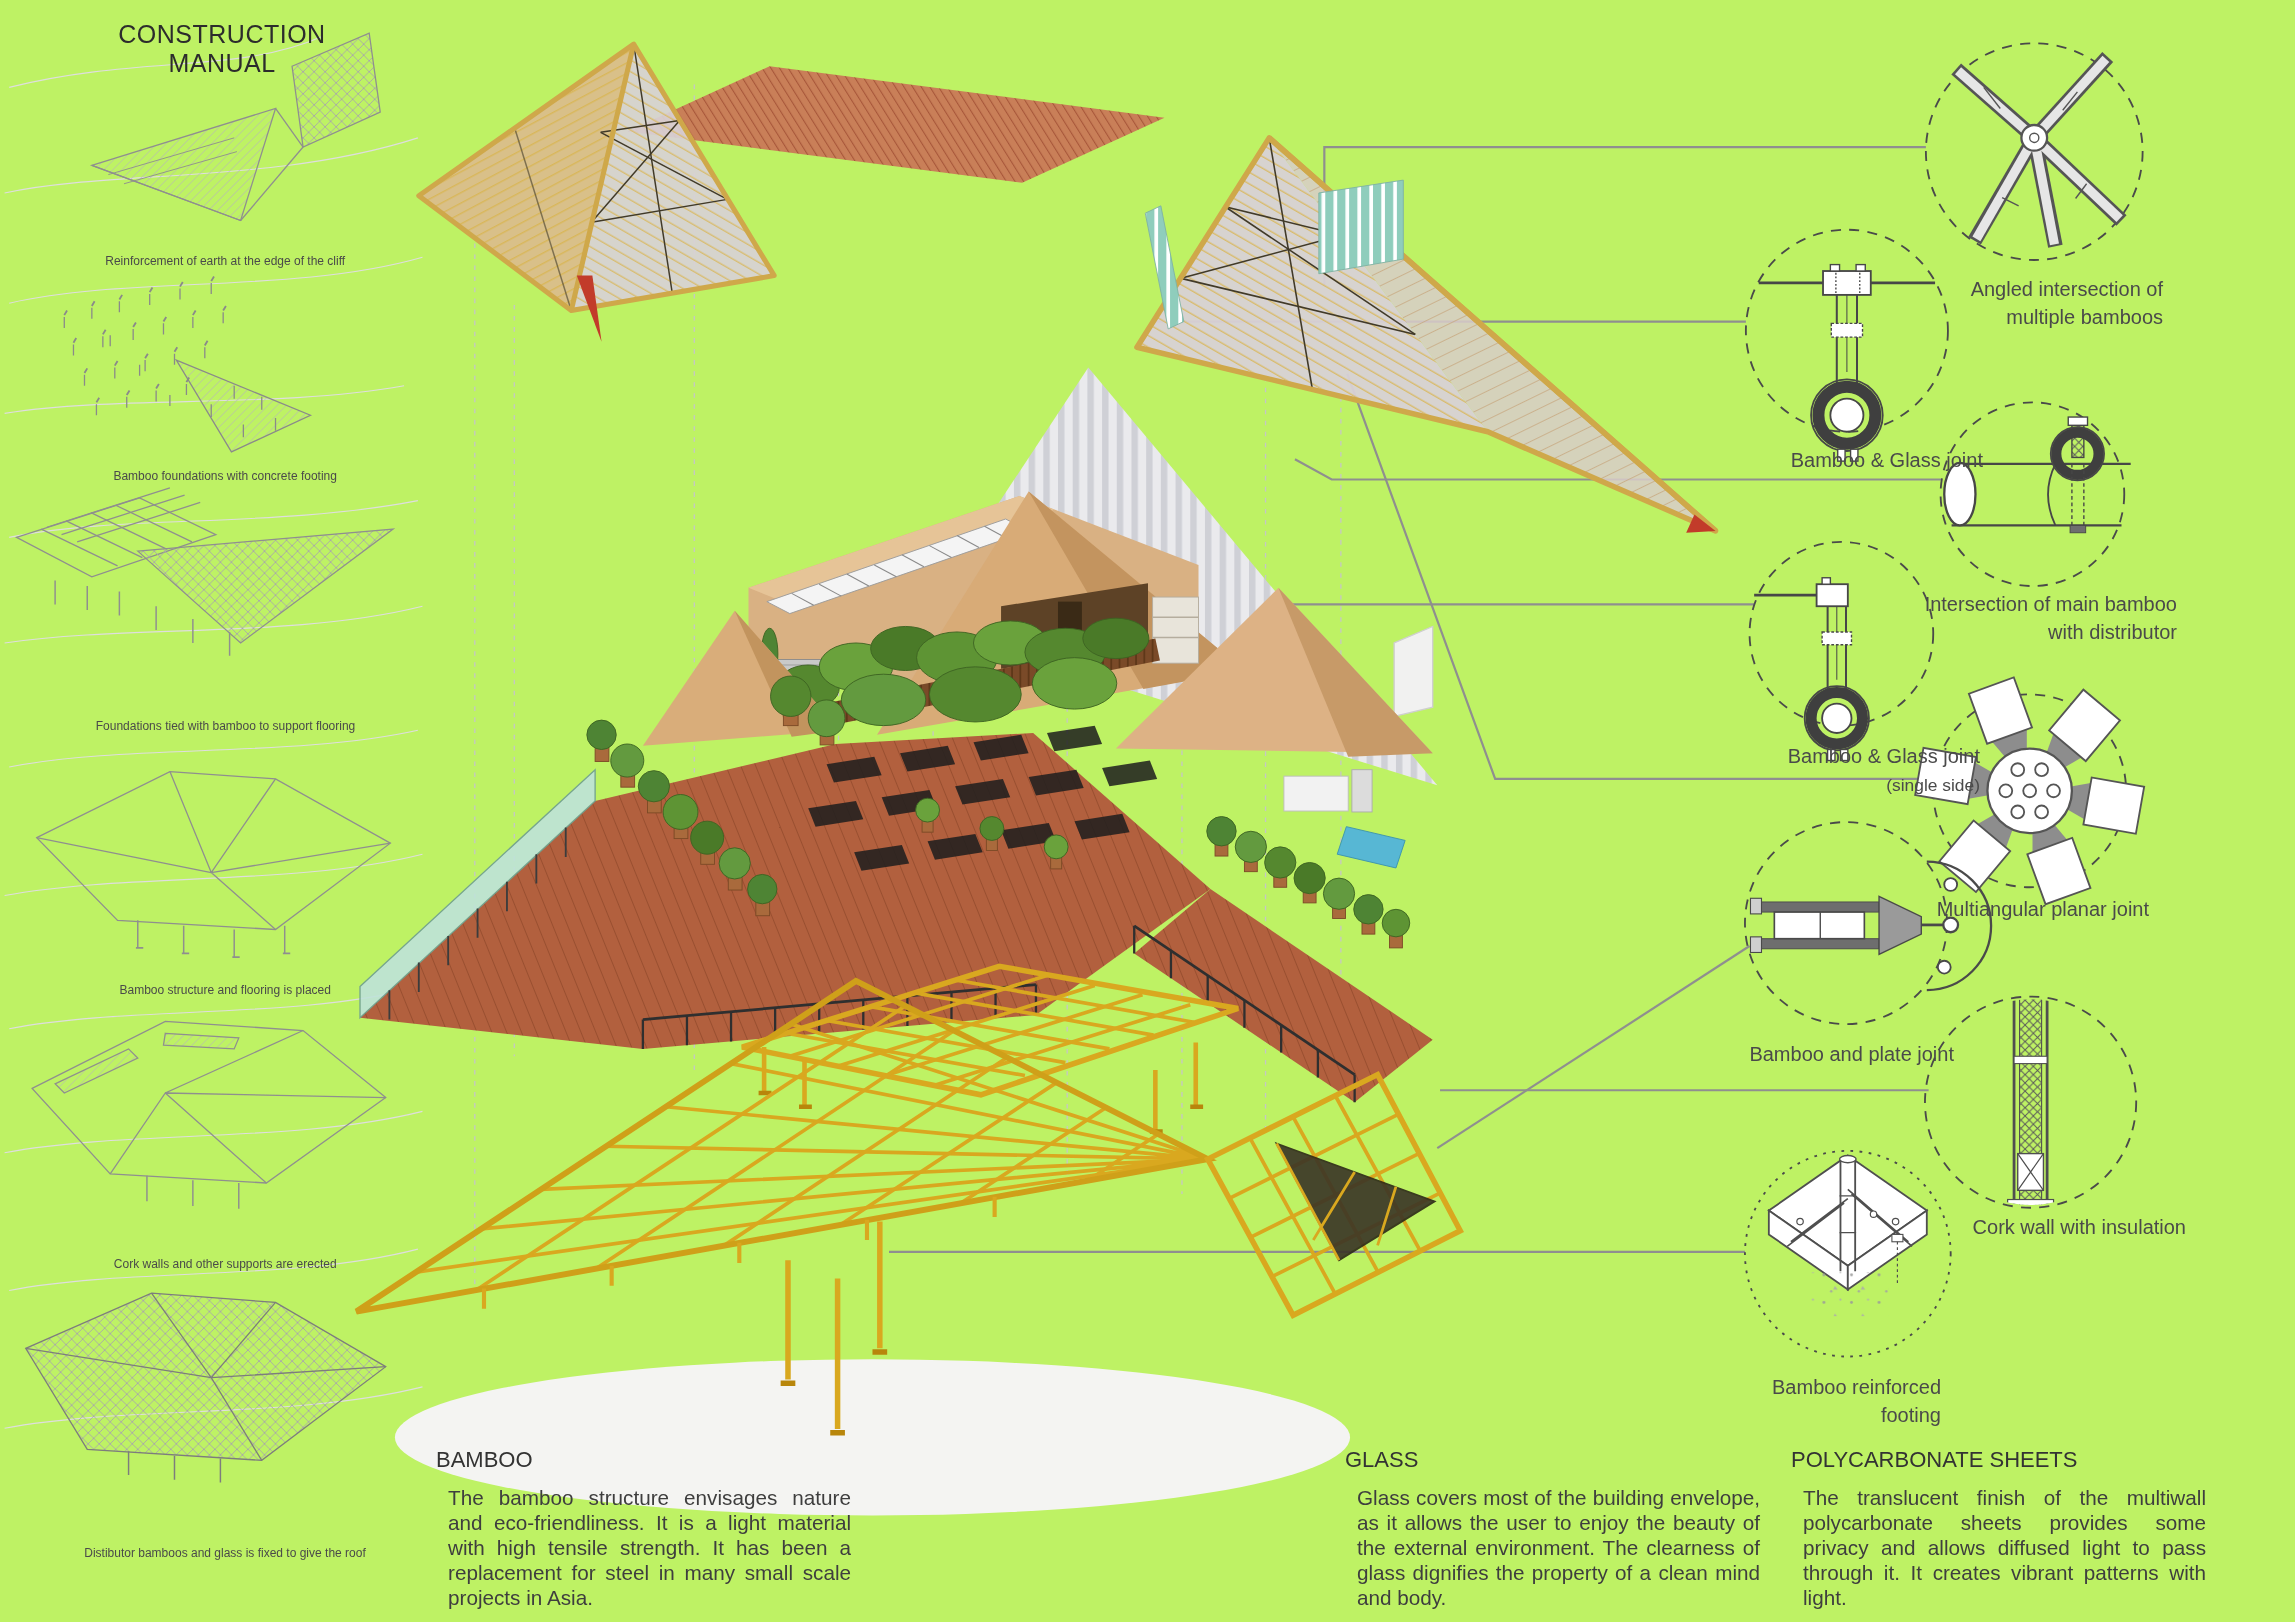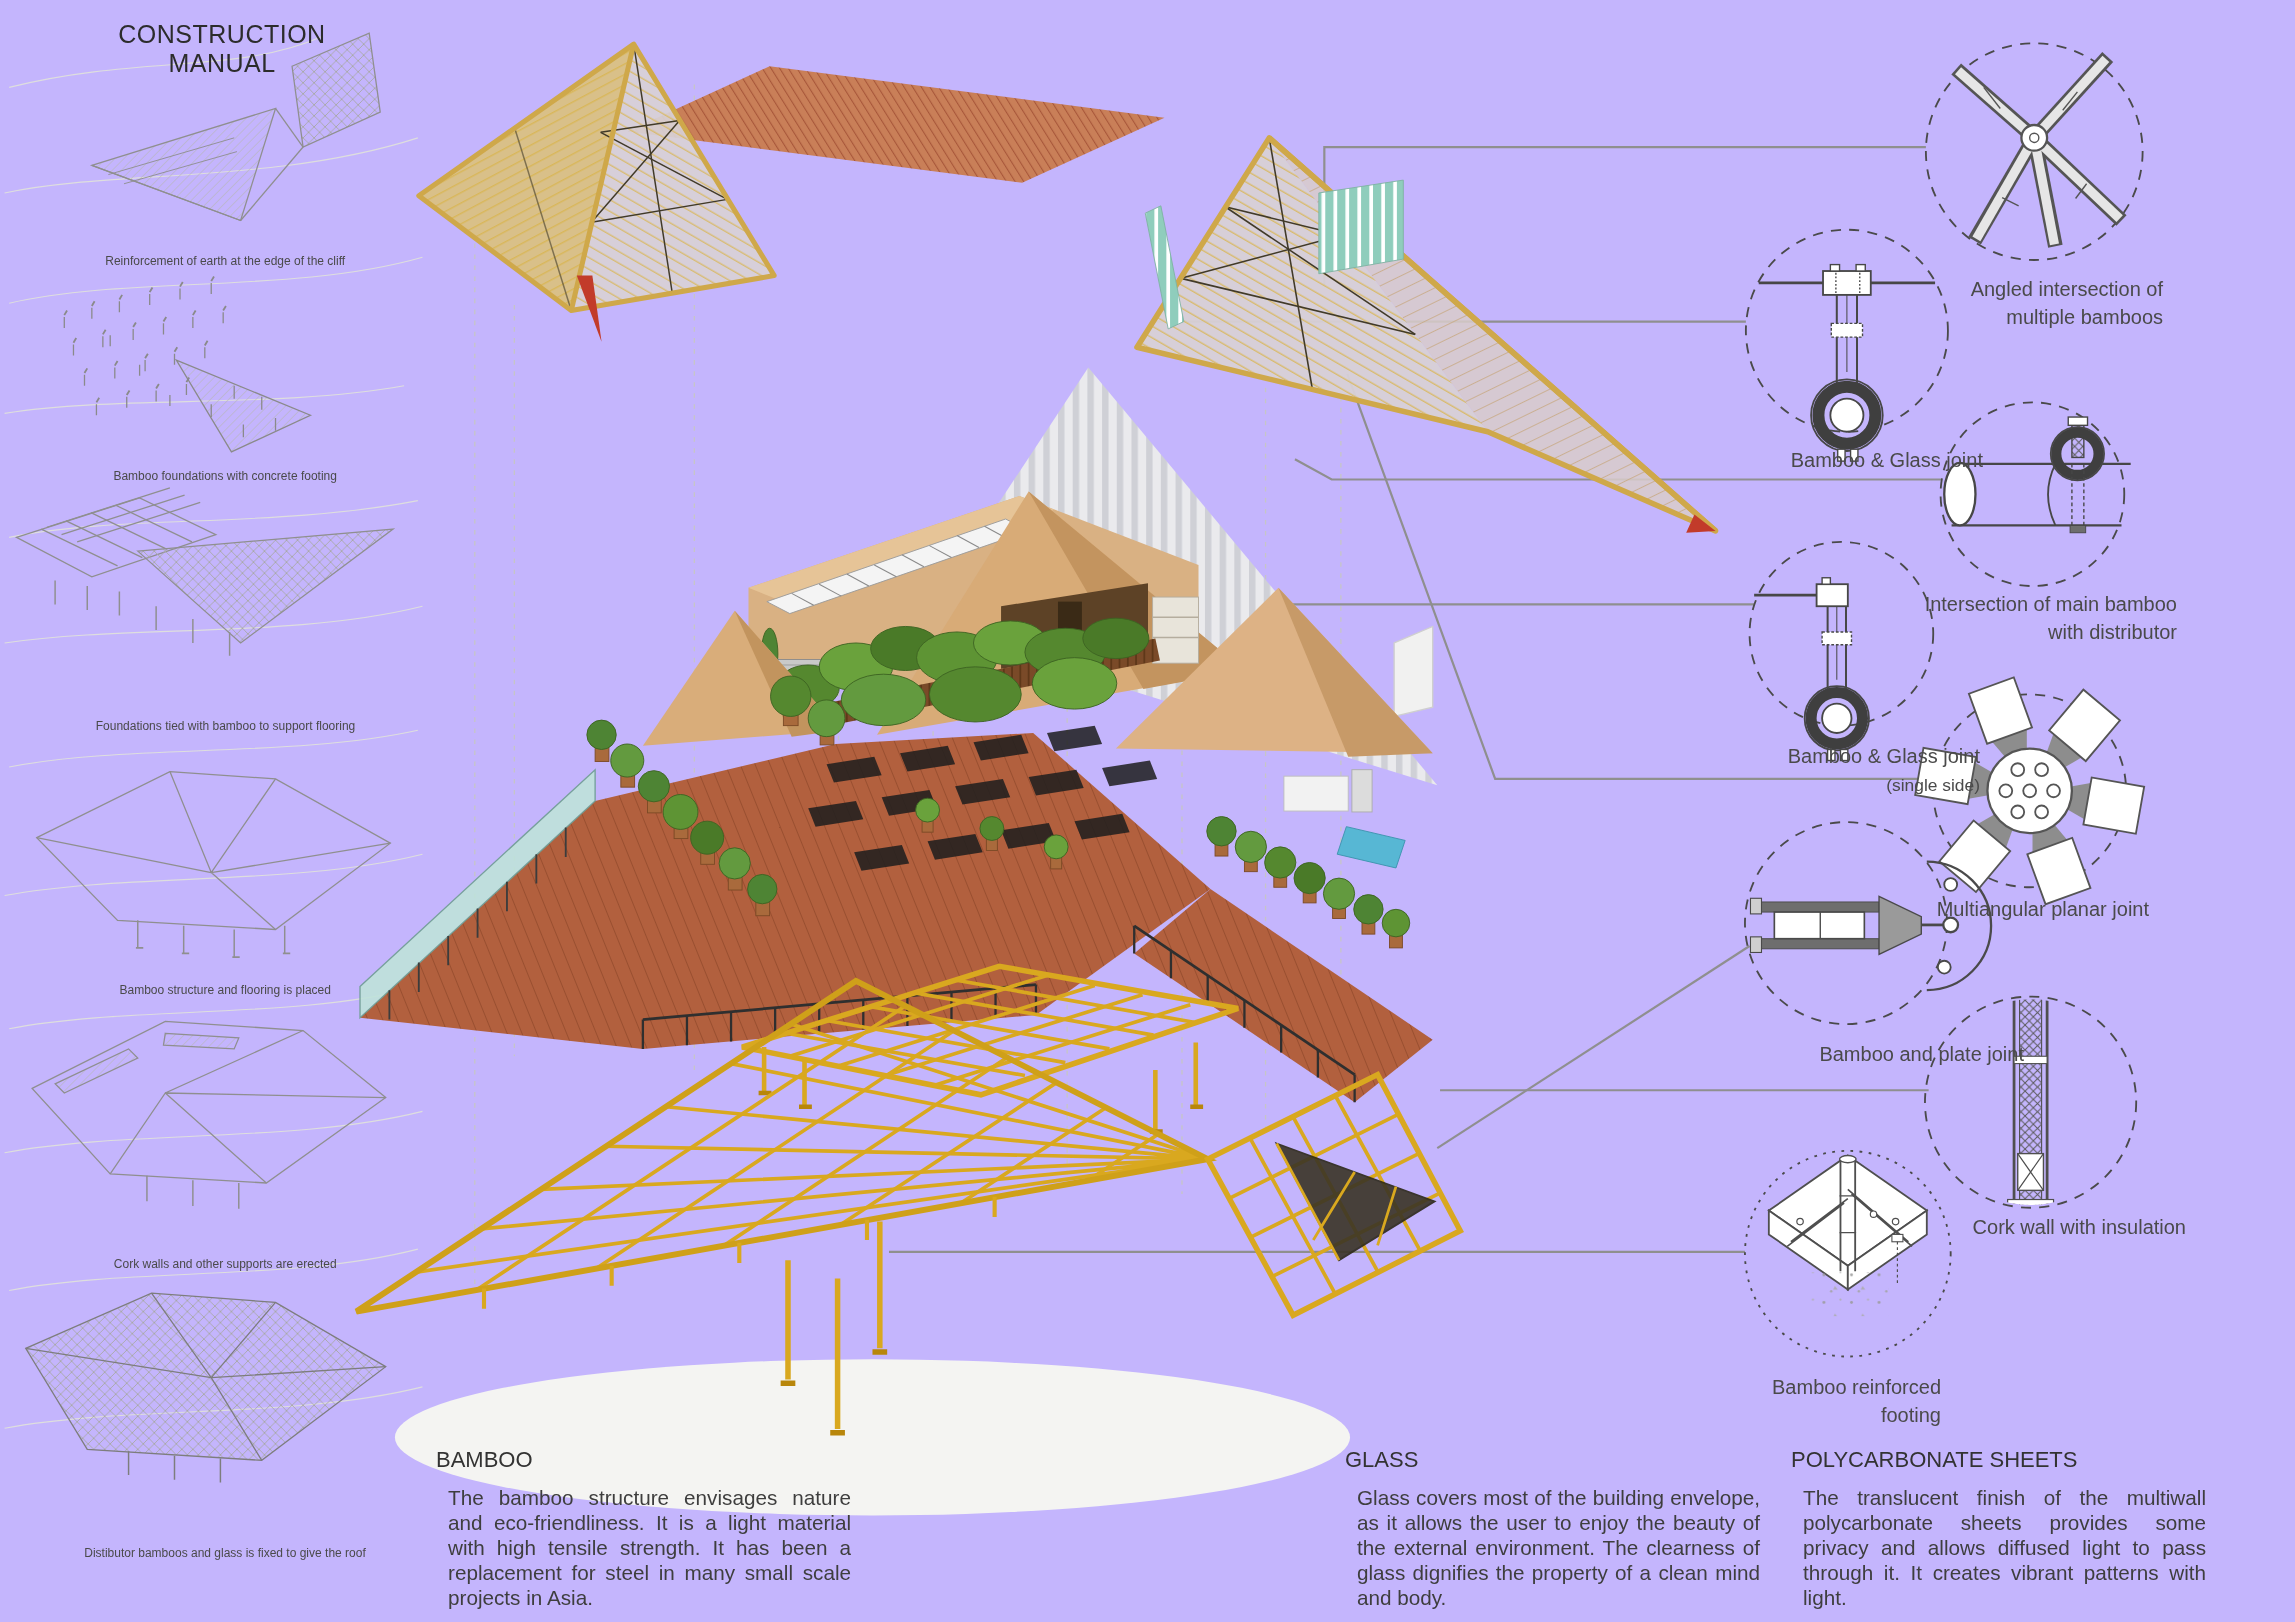--- a/index.html
+++ b/index.html
@@ -1,16 +1,16 @@
 <!DOCTYPE html>
 <html style="font-size:14.7px"><head>
 <meta charset="utf-8">
 <style>
   html,body{margin:0;padding:0;background:#ffffff;}
-  .canvas{position:relative;width:2296px;height:1623px;background:#c4b5fd;overflow:hidden;
+  .canvas{position:relative;width:2296px;height:1623px;background:#bef264;overflow:hidden;
           font-family:"Liberation Sans","DejaVu Sans",sans-serif;color:#3f3f3f;}
   .art{position:absolute;left:0;top:0;}
   .page-title{position:absolute;left:66px;top:20px;width:312px;text-align:center;
               font-size:25px;letter-spacing:0.5px;color:#2c2c2c;}
   .step-caption{position:absolute;left:9.2px;width:432px;text-align:center;
                 font-size:12px;line-height:24px;color:#4a4a4a;}
   .detail-caption{position:absolute;text-align:right;font-size:20px;line-height:28px;color:#4a4a4a;}
   .detail-caption .sub{font-size:17.4px;}
   .mat-col{position:absolute;width:427px;top:1447px;}
   .mat-col h3{margin:0 0 5.5px 0;font-size:22px;font-weight:normal;color:#333;}
@@ -566,21 +566,21 @@
 <div class="step-caption" style="top:1541px;left:55px;width:340px">Distibutor bamboos and glass is fixed to give the roof</div>
 
 <div class="detail-caption" style="left:1906px;top:275px;width:257px">Angled intersection of multiple bamboos</div>
 <div class="detail-caption" style="left:1708px;top:446px;width:275px">Bamboo &amp; Glass joint</div>
 <div class="detail-caption" style="left:1892px;top:590px;width:285px">Intersection of main bamboo with distributor</div>
 <div class="detail-caption" style="left:1705px;top:742px;width:275px">
   <span>Bamboo &amp; Glass joint</span><br>
   <span class="sub">(single side)</span>
 </div>
 <div class="detail-caption" style="left:1910px;top:895px;width:239px">Multiangular planar joint</div>
-<div class="detail-caption" style="left:1813px;top:1040px;width:211px">Bamboo and plate joint</div>
+<div class="detail-caption" style="left:1743px;top:1040px;width:211px">Bamboo and plate joint</div>
 <div class="detail-caption" style="left:1874px;top:1213px;width:312px">Cork wall with insulation</div>
 <div class="detail-caption" style="left:1757px;top:1373px;width:184px">Bamboo reinforced footing</div>
 
 <div class="mat-col" style="left:436px">
   <h3>BAMBOO</h3>
   <p>The bamboo structure envisages nature and eco-friendliness. It is a light material with high tensile strength. It has been a replacement for steel in many small scale projects in Asia.</p>
 </div>
 <div class="mat-col" style="left:1345px">
   <h3>GLASS</h3>
   <p>Glass covers most of the building envelope, as it allows the user to enjoy the beauty of the external environment. The clearness of glass dignifies the property of a clean mind and body.</p>

